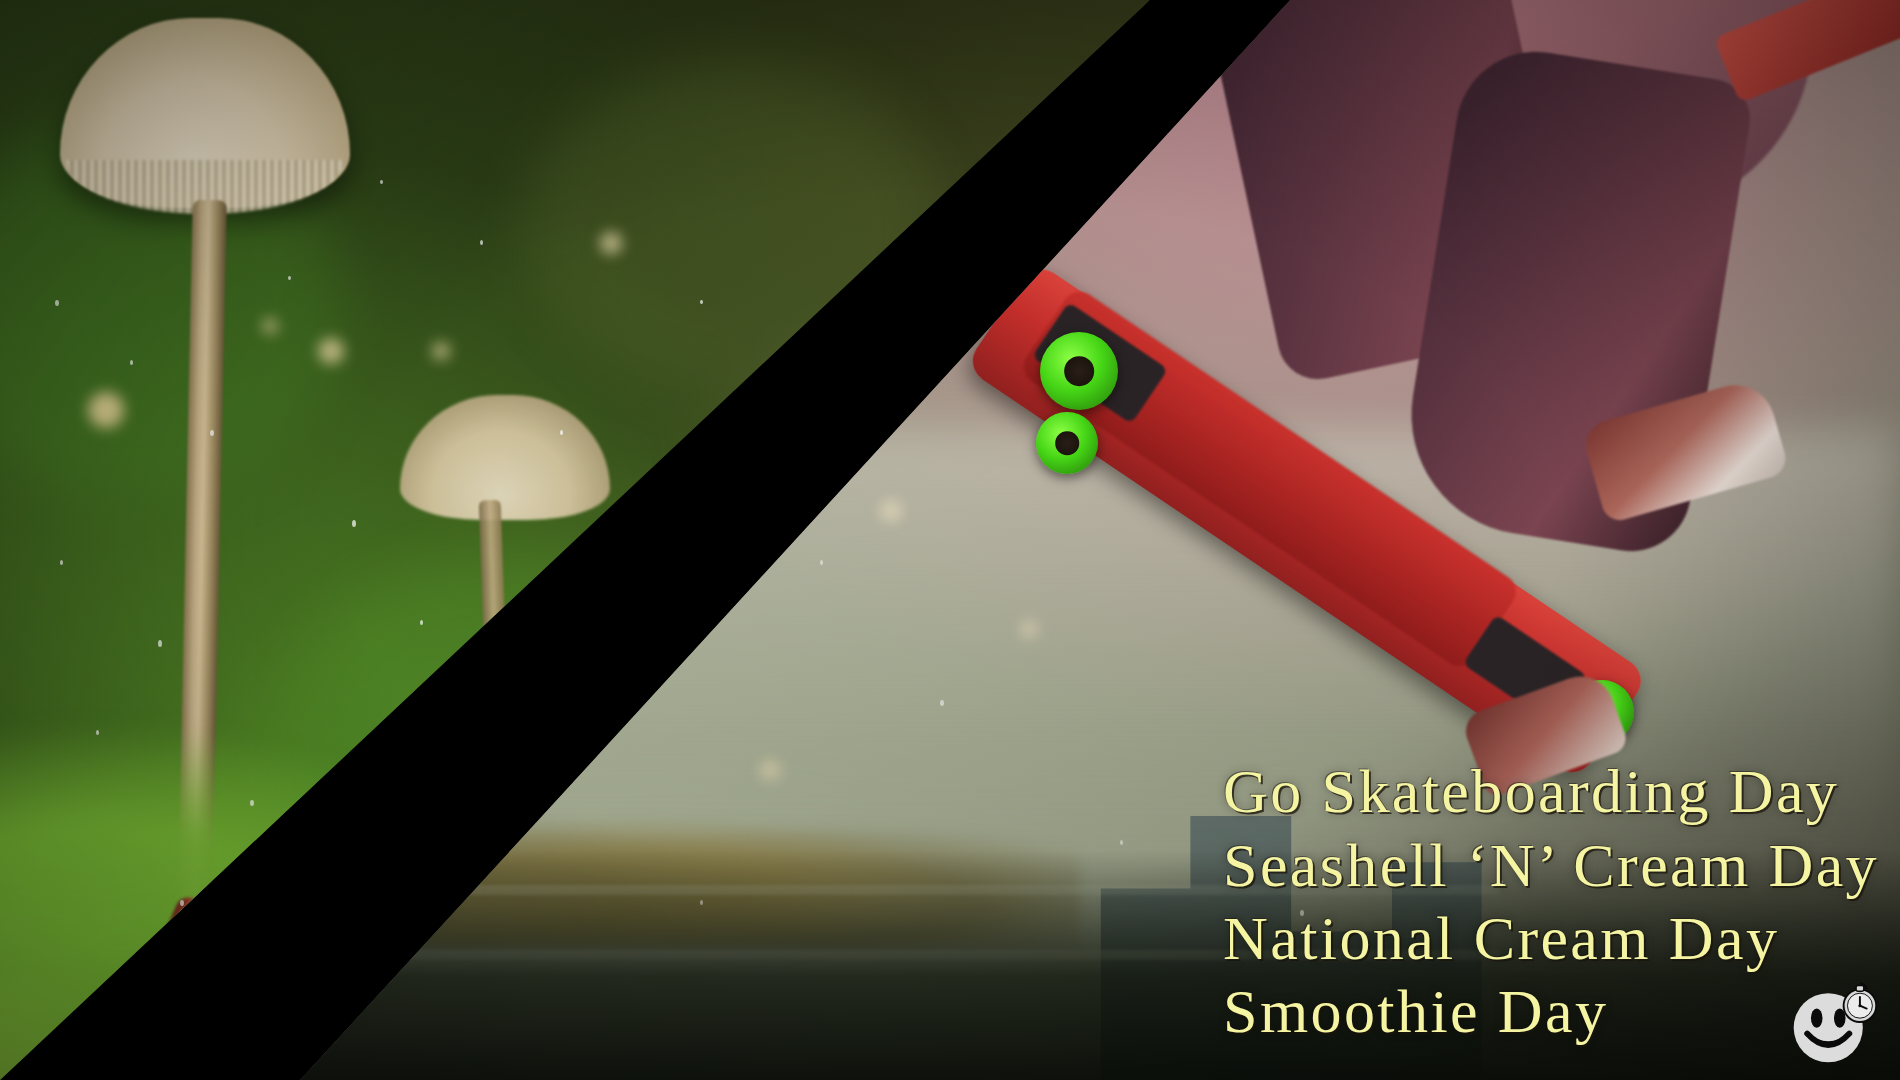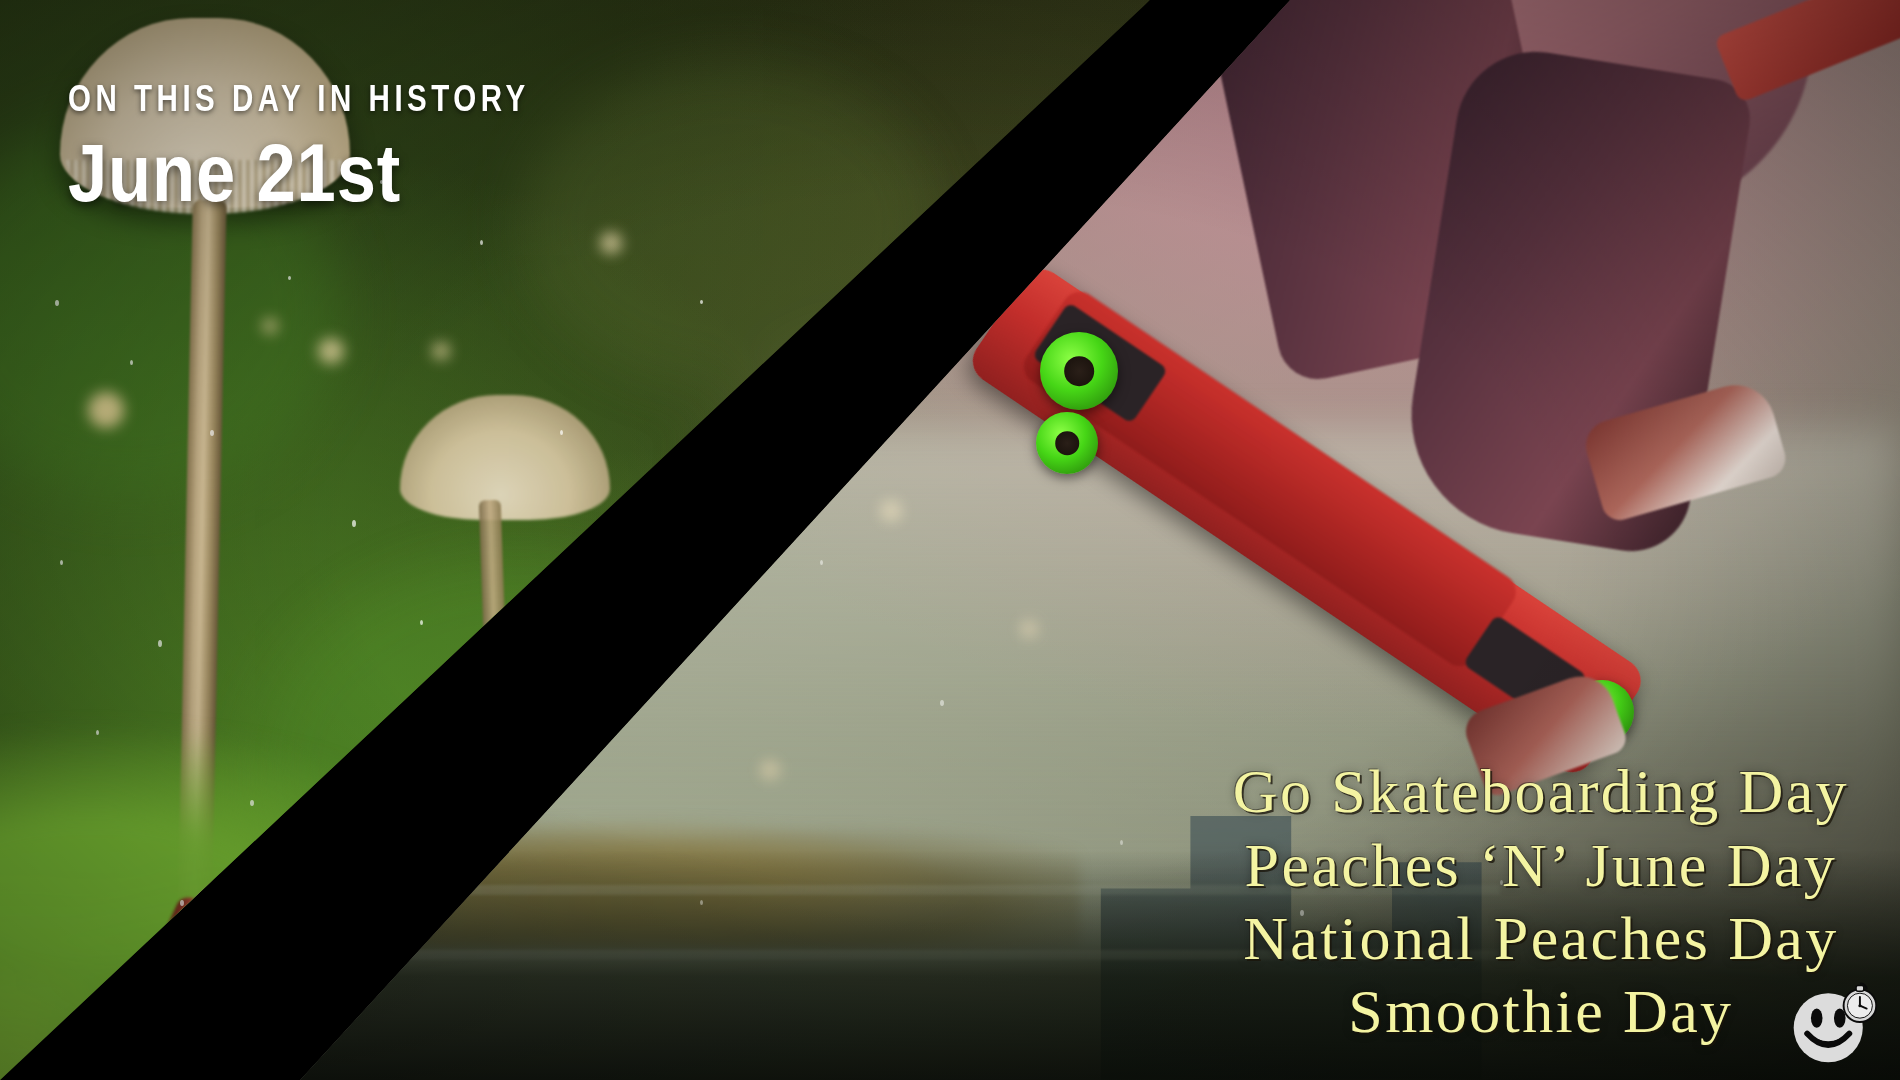--- a/index.html
+++ b/index.html
@@ -242,22 +242,22 @@
     letter-spacing:1px;
     margin-top:12px;
     transform:scaleX(.86);
     transform-origin:left center;
     text-shadow:0 3px 10px rgba(0,0,0,.55);
     white-space:nowrap;
     line-height:1;
   }
 
   .days-list {
-    position:absolute; right:51px; bottom:32px; z-index:10;
-    text-align:center;
+    position:absolute; right:21px; bottom:32px; z-index:10;
+    text-align:left;
   }
   .day-line {
     font-family:"Liberation Serif", serif;
     font-size:62px;
     line-height:1.18;
     letter-spacing:2.4px;
     color:#f4f4a2;
     white-space:nowrap;
     text-shadow:
        2px 2px 0 rgba(25,20,10,.75),
@@ -370,29 +370,25 @@
       <div class="speck" style="left:1120px;top:840px;width:3px;height:5px;opacity:.6;"></div>
       <div class="speck" style="left:1300px;top:910px;width:4px;height:6px;opacity:.6;"></div>
       <div class="speck" style="left:700px;top:900px;width:3px;height:5px;opacity:.6;"></div>
       <div class="speck" style="left:1500px;top:880px;width:3px;height:5px;opacity:.5;"></div>
     </div>
   </div>
 
   <div class="diagonal-band"></div>
   <div class="grade"></div>
 
-  <div class="headline-block">
-    <div class="kicker">ON THIS DAY IN HISTORY</div>
-    <div class="date">June 21st</div>
-  </div>
 
   <div class="days-list">
     <div class="day-line">Go Skateboarding Day</div>
-    <div class="day-line">Peaches ‘N’ June Day</div>
-    <div class="day-line">National Peaches Day</div>
+    <div class="day-line">Seashell ‘N’ Cream Day</div>
+    <div class="day-line">National Cream Day</div>
     <div class="day-line">Smoothie Day</div>
   </div>
 
   <div class="logo">
     <svg viewBox="0 0 100 100" width="96" height="96" aria-hidden="true">
       <circle cx="44" cy="56" r="36" fill="#dcdcdc"></circle>
       <ellipse cx="32" cy="46" rx="6" ry="10" fill="#0a0a0a"></ellipse>
       <ellipse cx="56" cy="46" rx="6" ry="10" fill="#0a0a0a"></ellipse>
       <path d="M22 62 Q44 88 66 62 Q44 78 22 62 Z" fill="#0a0a0a"></path>
       <path d="M22 62 Q44 86 66 62" stroke="#0a0a0a" stroke-width="6" fill="none" stroke-linecap="round"></path>

